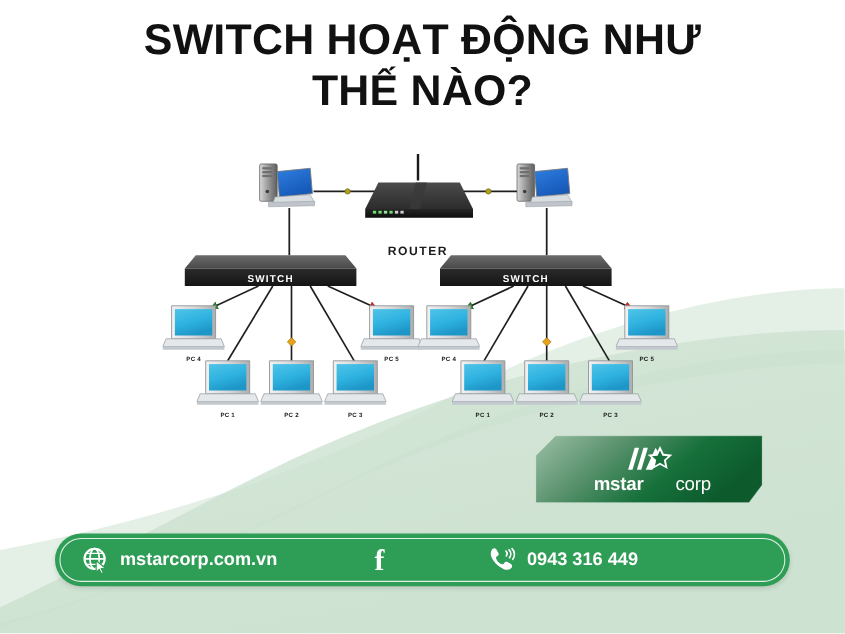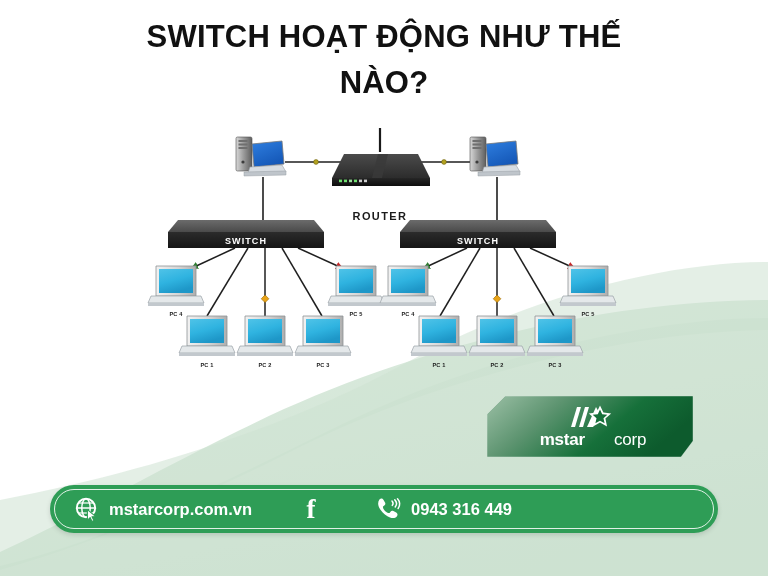--- a/index.html
+++ b/index.html
@@ -11,27 +11,27 @@
   }
   #stage{position:relative;width:768px;height:576px;overflow:hidden;background:#fff;}
 
   
   #bg-swooshes{position:absolute;left:0;top:0;width:768px;height:576px;}
 
   
   #title{
     position:absolute;left:0;top:14px;width:768px;
     text-align:center;
-    font-size:31px;line-height:46px;font-weight:bold;
+    font-size:39px;line-height:46px;font-weight:bold;
     color:#111111;letter-spacing:0.2px;
     padding:0 110px;box-sizing:border-box;
   }
 
   
-  #diagram{position:absolute;left:130px;top:120px;width:500px;height:260px;}
+  #diagram{position:absolute;left:130px;top:132px;width:500px;height:260px;}
   #diagram svg{display:block;}
 
   .dev-label{
     font-family:"Liberation Sans", sans-serif;
     font-weight:bold;fill:#1a1a1a;
   }
   .pc-label{font-size:5.6px;font-weight:bold;fill:#1b1b1b;letter-spacing:0.2px;}
   .router-label{font-size:11px;font-weight:bold;fill:#1b1b1b;letter-spacing:1.4px;}
   .switch-label{font-size:9px;font-weight:bold;fill:#ffffff;letter-spacing:1.1px;}
 
@@ -51,21 +51,21 @@
     white-space:nowrap;
   }
   #logo-text .b{font-weight:bold;text-align:right;}
   #logo-text .l{font-weight:normal;margin-left:29px;}
 
   
   #contact-bar{
     position:absolute;left:50px;top:485px;width:668px;height:48px;
     background:#2e9d56;border-radius:24px;
     box-shadow:0 2px 5px rgba(0,0,0,0.13);
-    display:flex;align-items:center;
+    display:flex;align-items:center;gap:34px;
   }
   #contact-bar::after{
     content:"";position:absolute;left:4px;top:4px;right:4px;bottom:4px;
     border:1.4px solid rgba(255,255,255,0.85);border-radius:20px;
     pointer-events:none;
   }
   .contact-item{
     display:flex;align-items:center;gap:9px;
     color:#ffffff;font-size:16.5px;font-weight:bold;white-space:nowrap;
     position:relative;z-index:2;

